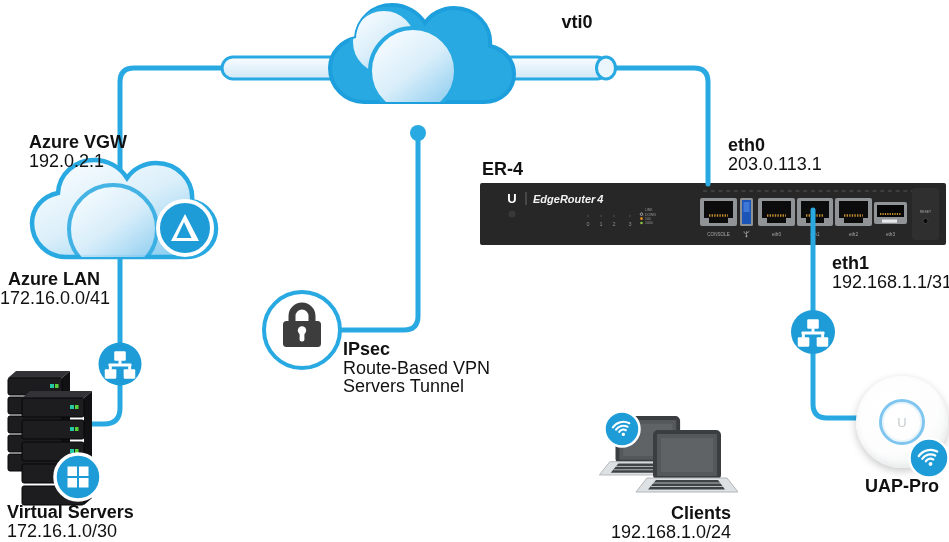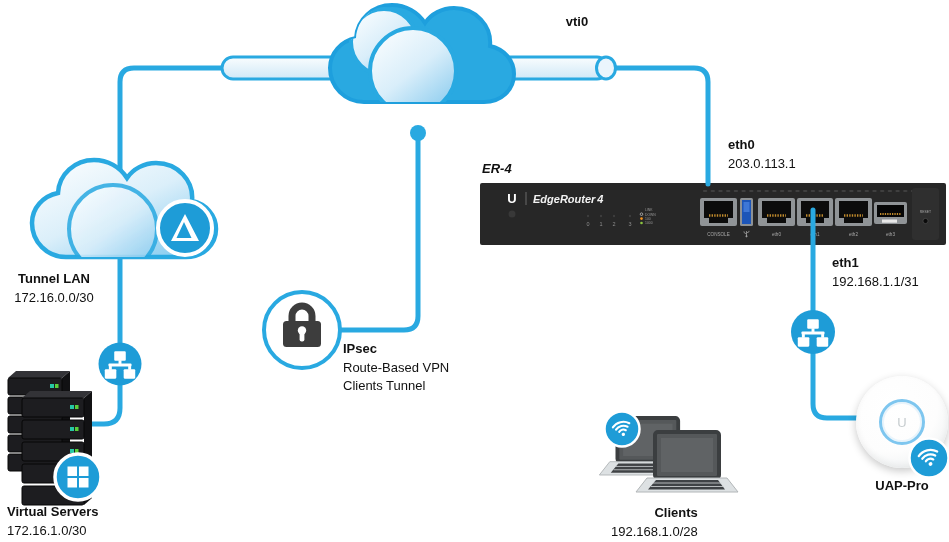--- a/index.html
+++ b/index.html
@@ -1,21 +1,21 @@
 <!DOCTYPE html>
 <html><head>
 <meta charset="utf-8">
 <style>
   html,body{margin:0;padding:0;background:#fff;}
   .stage{
     position:relative;width:949px;height:542px;background:#ffffff;overflow:hidden;
     font-family:"Liberation Sans",sans-serif;color:#111;
   }
   .layer{position:absolute;left:0;top:0;width:949px;height:542px;pointer-events:none;}.z2{z-index:2}.z3{z-index:3}.z4{z-index:4}.z5{z-index:5}.z6{z-index:6}
-  .lbl{position:absolute;font-size:13px;line-height:18.5px;white-space:nowrap;}
+  .lbl{position:absolute;font-size:18px;line-height:18.5px;white-space:nowrap;}
   .lbl .t{font-weight:700;}
   .ta-c{text-align:center;}
   
   .router{position:absolute;left:480px;top:183px;width:466px;height:62px;}
   
   .uap{
     position:absolute;left:856px;top:376px;width:92px;height:92px;border-radius:50%;
     background:radial-gradient(circle at 38% 32%, #ffffff 0%, #fdfdfd 55%, #eef1f2 85%, #e2e6e8 100%);
     box-shadow:0 3px 8px rgba(0,0,0,.22), inset 0 -3px 6px rgba(0,0,0,.05);
   }
@@ -287,54 +287,58 @@
       <circle cx="929" cy="458" r="19.5" fill="#1e9cd7" stroke="#ffffff" stroke-width="2.5"></circle>
       <use href="#wifiGlyph" transform="translate(929,458) scale(0.95) rotate(-14)"></use>
     </g>
   </svg>
 
   <div class="layer z6">
     <div class="lbl ta-c" style="left:507px;top:13px;width:140px;">
       <div class="t">vti0</div>
     </div>
 
+    <div class="lbl" style="left:29px;top:133px;">
+      <div class="t">Azure VGW</div>
+      <div>192.0.2.1</div>
+    </div>
 
     <div class="lbl ta-c" style="left:0px;top:270px;width:108px;">
-      <div class="t">Tunnel LAN</div>
-      <div>172.16.0.0/30</div>
+      <div class="t">Azure LAN</div>
+      <div>172.16.0.0/41</div>
     </div>
 
     <div class="lbl" style="left:7px;top:503px;">
       <div class="t">Virtual Servers</div>
       <div>172.16.1.0/30</div>
     </div>
 
     <div class="lbl" style="left:343px;top:340px;">
       <div class="t">IPsec</div>
       <div>Route-Based VPN</div>
-      <div>Clients Tunnel</div>
-    </div>
-
-    <div class="lbl" style="left:482px;top:160px;font-style:italic;">
+      <div>Servers Tunnel</div>
+    </div>
+
+    <div class="lbl" style="left:482px;top:160px;">
       <div class="t">ER-4</div>
     </div>
 
     <div class="lbl" style="left:728px;top:136px;">
       <div class="t">eth0</div>
       <div>203.0.113.1</div>
     </div>
 
     <div class="lbl" style="left:832px;top:254px;">
       <div class="t">eth1</div>
       <div>192.168.1.1/31</div>
     </div>
 
     <div class="lbl" style="left:611px;top:504px;text-align:right;">
       <div class="t">Clients</div>
-      <div>192.168.1.0/28</div>
+      <div>192.168.1.0/24</div>
     </div>
 
     <div class="lbl ta-c" style="left:846px;top:477px;width:112px;">
       <div class="t">UAP-Pro</div>
     </div>
   </div>
 
 </div>
 
 </body></html>

